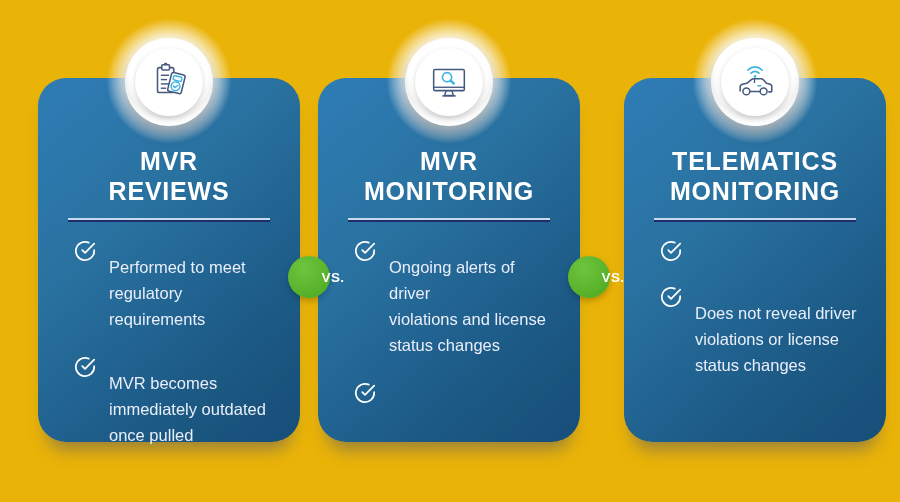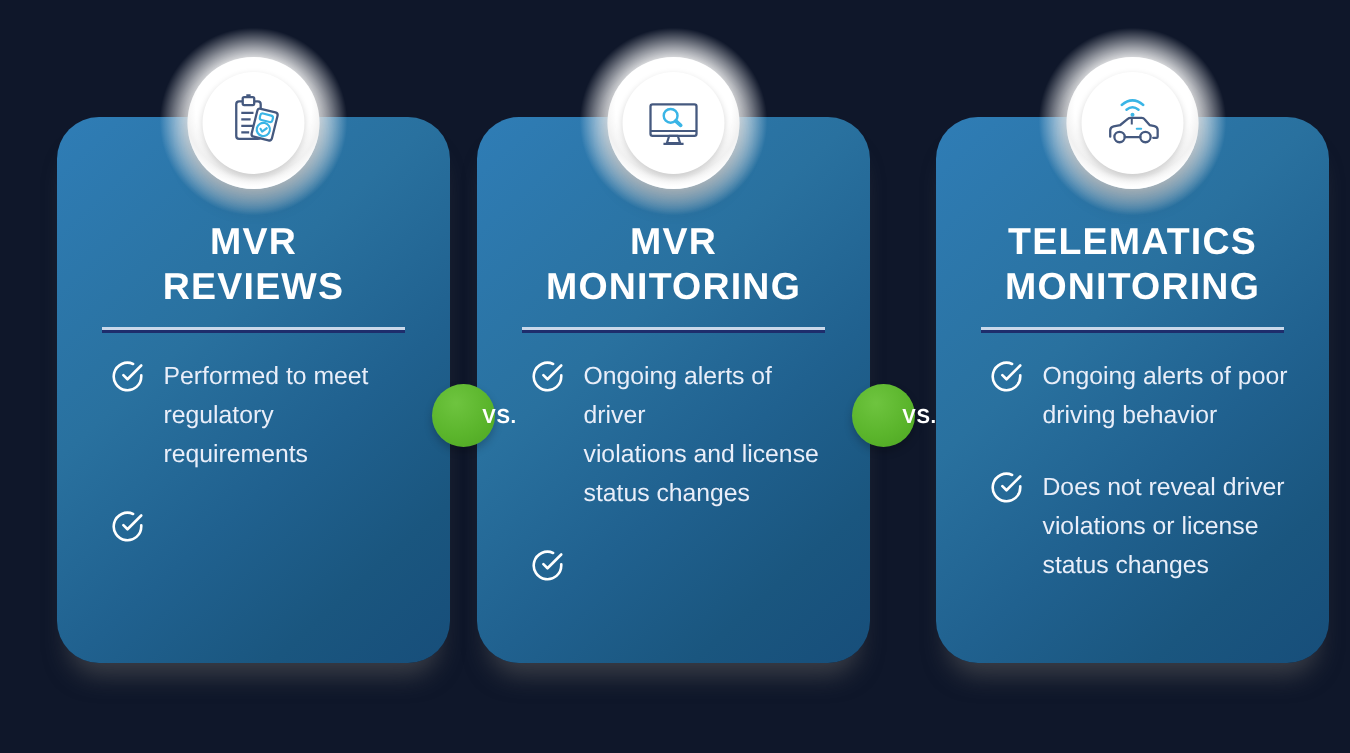--- a/index.html
+++ b/index.html
@@ -1,19 +1,19 @@
 <!DOCTYPE html>
 <html><head>
 <meta charset="utf-8">
 <style>
   html,body{margin:0;padding:0;background:#ffffff;}
   .canvas{
     position:relative;
     width:900px;height:502px;
-    background:#0f172a;
+    background:#eab308;
     font-family:"Liberation Sans", sans-serif;
     overflow:hidden;
   }
   .card{
     position:absolute;
     top:78px;
     width:262px;height:364px;
     border-radius:28px;
     background:linear-gradient(138deg,#2f7db6 0%,#29719f 38%,#20618f 62%,#1a567f 82%,#174e7a 100%);
     box-shadow:0 16px 16px -8px rgba(95,95,95,0.55);
@@ -53,21 +53,21 @@
     position:absolute;top:140px;left:30px;right:30px;height:4px;
     background:linear-gradient(to bottom,#c9d8ea 0%,#c9d8ea 48%,#1e2d6c 52%,#1e2d6c 100%);
   }
   .bullets{
     position:absolute;top:160px;left:36px;right:22px;
     display:flex;flex-direction:column;gap:22px;
   }
   .bullet{display:flex;align-items:flex-start;}
   .bullet .check{flex:0 0 auto;margin-top:2px;}
   .bullet p{
-    margin:0 0 0 13px;color:#e9eef9;
+    margin:16px 0 0 13px;color:#e9eef9;
     font-size:16.5px;line-height:26px;
     white-space:pre-line;
   }
 
   .vs{
     position:absolute;top:256px;width:42px;height:42px;border-radius:50%;
     background:radial-gradient(circle at 38% 30%, #6ec43f 0%, #5bb52c 55%, #4da522 100%);
     box-shadow:0 3px 6px rgba(0,0,0,0.22);
     display:flex;align-items:center;justify-content:center;
   }
@@ -111,20 +111,23 @@
           <path d="M22 4 12 14.01 9 11.01" stroke="#ffffff" stroke-width="1.9" stroke-linecap="round" stroke-linejoin="round"></path>
         </svg>
         <p>Performed to meet
 regulatory requirements</p>
       </div>
       <div class="bullet">
         <svg class="check" width="22" height="22" viewBox="0 0 24 24" fill="none">
           <path d="M22 11.08V12a10 10 0 1 1-5.93-9.14" stroke="#ffffff" stroke-width="1.9" stroke-linecap="round" stroke-linejoin="round"></path>
           <path d="M22 4 12 14.01 9 11.01" stroke="#ffffff" stroke-width="1.9" stroke-linecap="round" stroke-linejoin="round"></path>
         </svg>
+        <p>MVR becomes
+immediately outdated
+once pulled</p>
       </div>
     </div>
   </div>
 
   <div class="card card-1">
     <div class="halo"></div>
     <div class="ring">
       <div class="ring-inner">
         <svg width="46" height="46" viewBox="0 0 48 48" fill="none">
           <rect x="8" y="11" width="32" height="22" rx="1.5" stroke="#45597f" stroke-width="1.6"></rect>
@@ -177,22 +180,20 @@
     </div>
     <h2 class="title">TELEMATICS
 MONITORING</h2>
     <div class="sep"></div>
     <div class="bullets">
       <div class="bullet">
         <svg class="check" width="22" height="22" viewBox="0 0 24 24" fill="none">
           <path d="M22 11.08V12a10 10 0 1 1-5.93-9.14" stroke="#ffffff" stroke-width="1.9" stroke-linecap="round" stroke-linejoin="round"></path>
           <path d="M22 4 12 14.01 9 11.01" stroke="#ffffff" stroke-width="1.9" stroke-linecap="round" stroke-linejoin="round"></path>
         </svg>
-        <p>Ongoing alerts of poor
-driving behavior</p>
       </div>
       <div class="bullet">
         <svg class="check" width="22" height="22" viewBox="0 0 24 24" fill="none">
           <path d="M22 11.08V12a10 10 0 1 1-5.93-9.14" stroke="#ffffff" stroke-width="1.9" stroke-linecap="round" stroke-linejoin="round"></path>
           <path d="M22 4 12 14.01 9 11.01" stroke="#ffffff" stroke-width="1.9" stroke-linecap="round" stroke-linejoin="round"></path>
         </svg>
         <p>Does not reveal driver
 violations or license
 status changes</p>
       </div>

